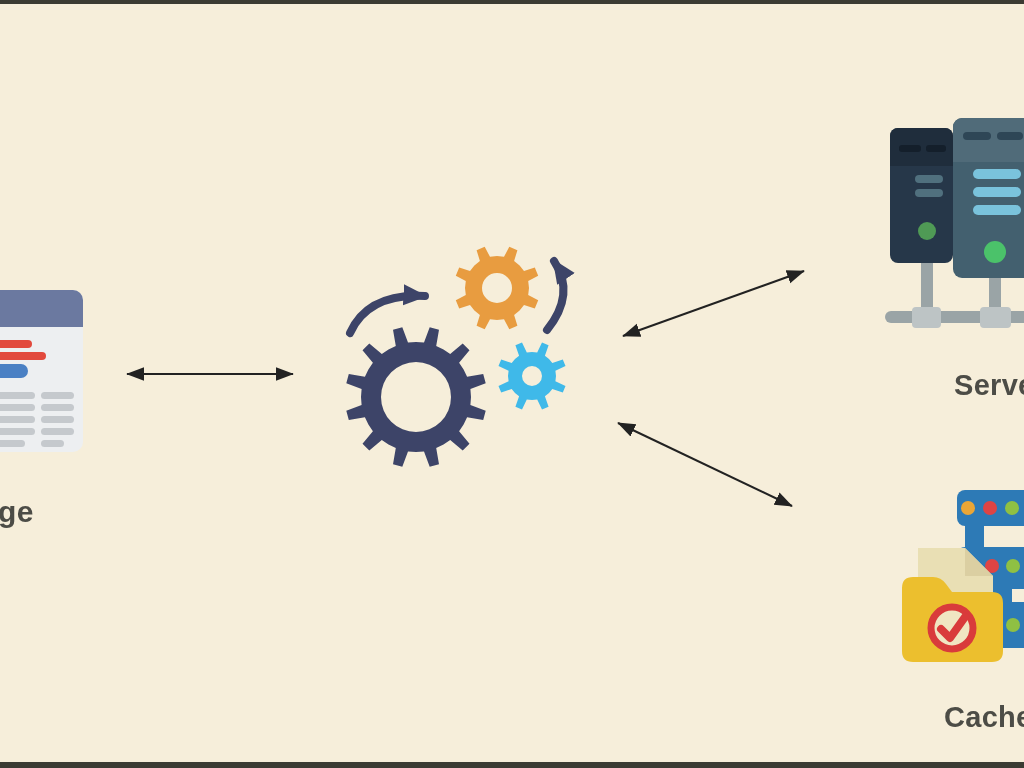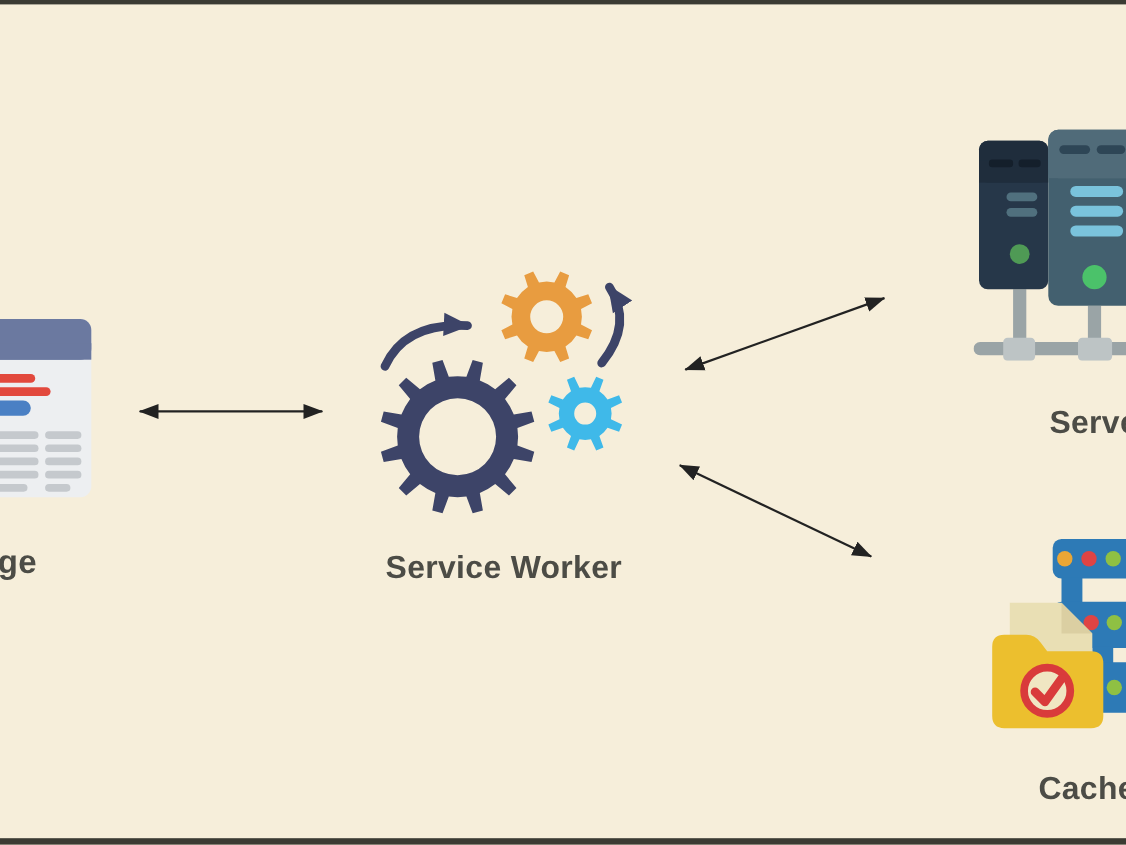--- a/index.html
+++ b/index.html
@@ -131,17 +131,16 @@
       <path d="M70,63 L70,91 L98,91 Z" style="fill:var(--paper-fold)"></path>
     </g>
     <g>
       <path d="M18,92 Q7,92 7,103 L7,166 Q7,177 18,177 L97,177 Q108,177 108,166 L108,118 Q108,107 97,107 L57,107 L51,99 Q46,92 38,92 Z" style="fill:var(--folder)"></path>
       <circle cx="57" cy="143" r="21" style="fill:var(--check-bg);stroke:var(--check-red);stroke-width:7"></circle>
       <path d="M46,144 L55,153 L70,132" fill="none" style="stroke:var(--check-red);stroke-width:8;stroke-linecap:round;stroke-linejoin:round"></path>
     </g>
   </svg>
 
   <div class="node-label" id="web-page-label">ge</div>
-  <div class="node-label" id="sw-label">Service Worker</div>
   <div class="node-label" id="server-label">Server</div>
   <div class="node-label" id="cache-label">Cache</div>
 
 </div>
 
 </body></html>

